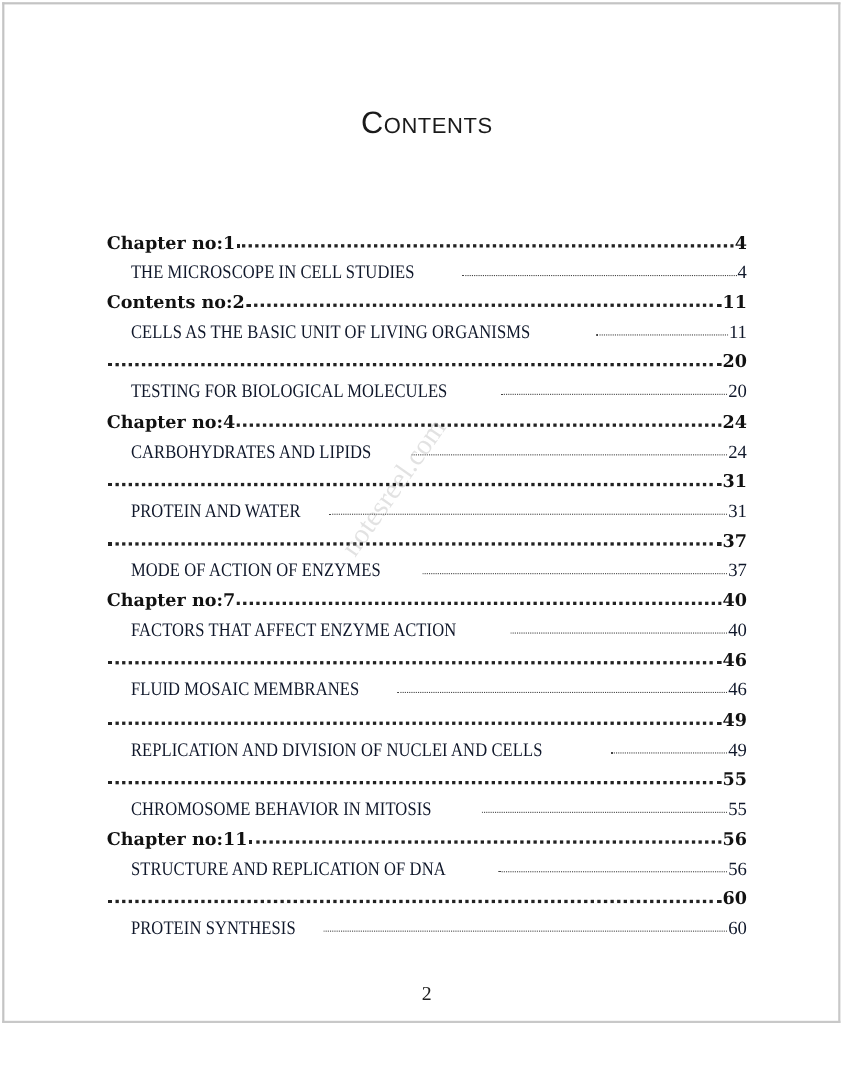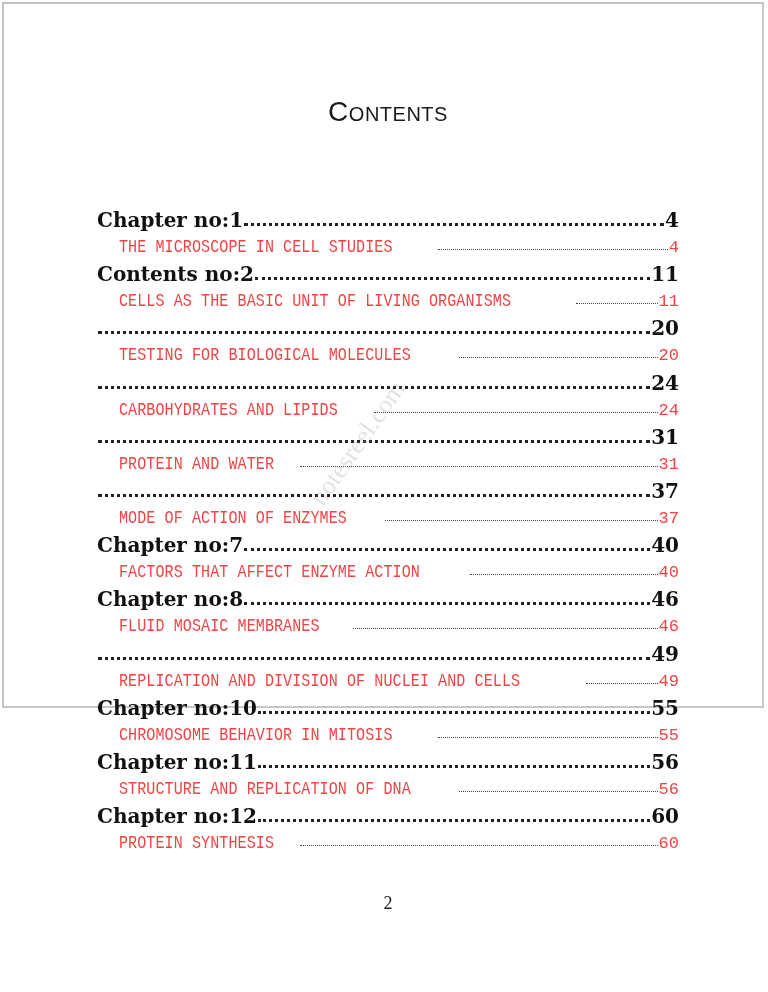--- a/index.html
+++ b/index.html
@@ -1,37 +1,37 @@
 <!DOCTYPE html>
 <html><head>
 <meta charset="utf-8">
 <style>
   html, body { margin: 0; padding: 0; background: #ffffff; }
   body { width: 768px; height: 992px; position: relative; overflow: hidden; }
   .page {
-    position: absolute; left: 2px; top: 2px; width: 762px; height: 706px;
+    position: absolute; left: 2px; top: 2px; width: 762px; height: 928px;
     border-left: 2px solid #c4c4c4; border-top: 2px solid #c4c4c4;
     border-right: 2px solid #c8c8c8; border-bottom: 2px solid #c8c8c8;
     box-sizing: border-box; background: #fff;
   }
   .title {
     position: absolute; left: 0; top: 92px; width: 768px; text-align: center;
     font-family: "Liberation Sans", sans-serif; font-size: 28px; color: #1a1a1a;
     font-variant: small-caps; letter-spacing: 0.5px;
   }
   .toc {
     position: absolute; left: 93px; top: 203px; width: 582px;
     font-family: "DejaVu Serif", serif; color: #222;
   }
   .row {
     display: flex; align-items: baseline; height: 27.1px; line-height: 27px;
     white-space: nowrap; overflow: hidden;
   }
-  .row.chapter { font-weight: bold; font-size: 20px; color: #111; }
-  .row.topic { font-size: 15px; padding-left: 22px; color: #ef4444; font-family: Liberation Mono, monospace; justify-content: center; }
+  .row.chapter { font-weight: bold; font-size: 16px; color: #111; }
+  .row.topic { font-size: 15px; padding-left: 22px; color: #0f172a; font-family: Liberation Serif, serif; justify-content: center; }
   .row.topic .lbl { font-size: 17.5px; letter-spacing: 0.1px; transform: scaleX(0.86); transform-origin: left; display:inline-block; }
   .row .lbl { flex: 0 0 auto; }
   .row .dots {
     flex: 1 1 auto; overflow: hidden; margin: 0 1px;
     border-bottom: 0; position: relative; height: 1em;
   }
   .row.chapter .dots::after {
     content: ""; position: absolute; left: 0; right: 0; bottom: 1px;
     border-bottom: 3px dotted #222;
   }
@@ -85,20 +85,21 @@
     <span class="dots"></span>
     <span class="pg">20</span>
   </div>
   <div class="row topic">
     <span class="lbl">TESTING FOR BIOLOGICAL MOLECULES</span>
     <span class="dots"></span>
     <span class="pg">20</span>
   </div>
 
   <div class="row chapter">
+    <span class="lbl">Chapter no:4</span>
     <span class="dots"></span>
     <span class="pg">24</span>
   </div>
   <div class="row topic">
     <span class="lbl">CARBOHYDRATES AND LIPIDS</span>
     <span class="dots"></span>
     <span class="pg">24</span>
   </div>
 
   <div class="row chapter">
@@ -126,42 +127,40 @@
     <span class="dots"></span>
     <span class="pg">40</span>
   </div>
   <div class="row topic">
     <span class="lbl">FACTORS THAT AFFECT ENZYME ACTION</span>
     <span class="dots"></span>
     <span class="pg">40</span>
   </div>
 
   <div class="row chapter">
-    <span class="lbl">Chapter no:8</span>
     <span class="dots"></span>
     <span class="pg">46</span>
   </div>
   <div class="row topic">
     <span class="lbl">FLUID MOSAIC MEMBRANES</span>
     <span class="dots"></span>
     <span class="pg">46</span>
   </div>
 
   <div class="row chapter">
     <span class="dots"></span>
     <span class="pg">49</span>
   </div>
   <div class="row topic">
     <span class="lbl">REPLICATION AND DIVISION OF NUCLEI AND CELLS</span>
     <span class="dots"></span>
     <span class="pg">49</span>
   </div>
 
   <div class="row chapter">
-    <span class="lbl">Chapter no:10</span>
     <span class="dots"></span>
     <span class="pg">55</span>
   </div>
   <div class="row topic">
     <span class="lbl">CHROMOSOME BEHAVIOR IN MITOSIS</span>
     <span class="dots"></span>
     <span class="pg">55</span>
   </div>
 
   <div class="row chapter">
@@ -169,21 +168,20 @@
     <span class="dots"></span>
     <span class="pg">56</span>
   </div>
   <div class="row topic">
     <span class="lbl">STRUCTURE AND REPLICATION OF DNA</span>
     <span class="dots"></span>
     <span class="pg">56</span>
   </div>
 
   <div class="row chapter">
-    <span class="lbl">Chapter no:12</span>
     <span class="dots"></span>
     <span class="pg">60</span>
   </div>
   <div class="row topic">
     <span class="lbl">PROTEIN SYNTHESIS</span>
     <span class="dots"></span>
     <span class="pg">60</span>
   </div>
 </div>
 

